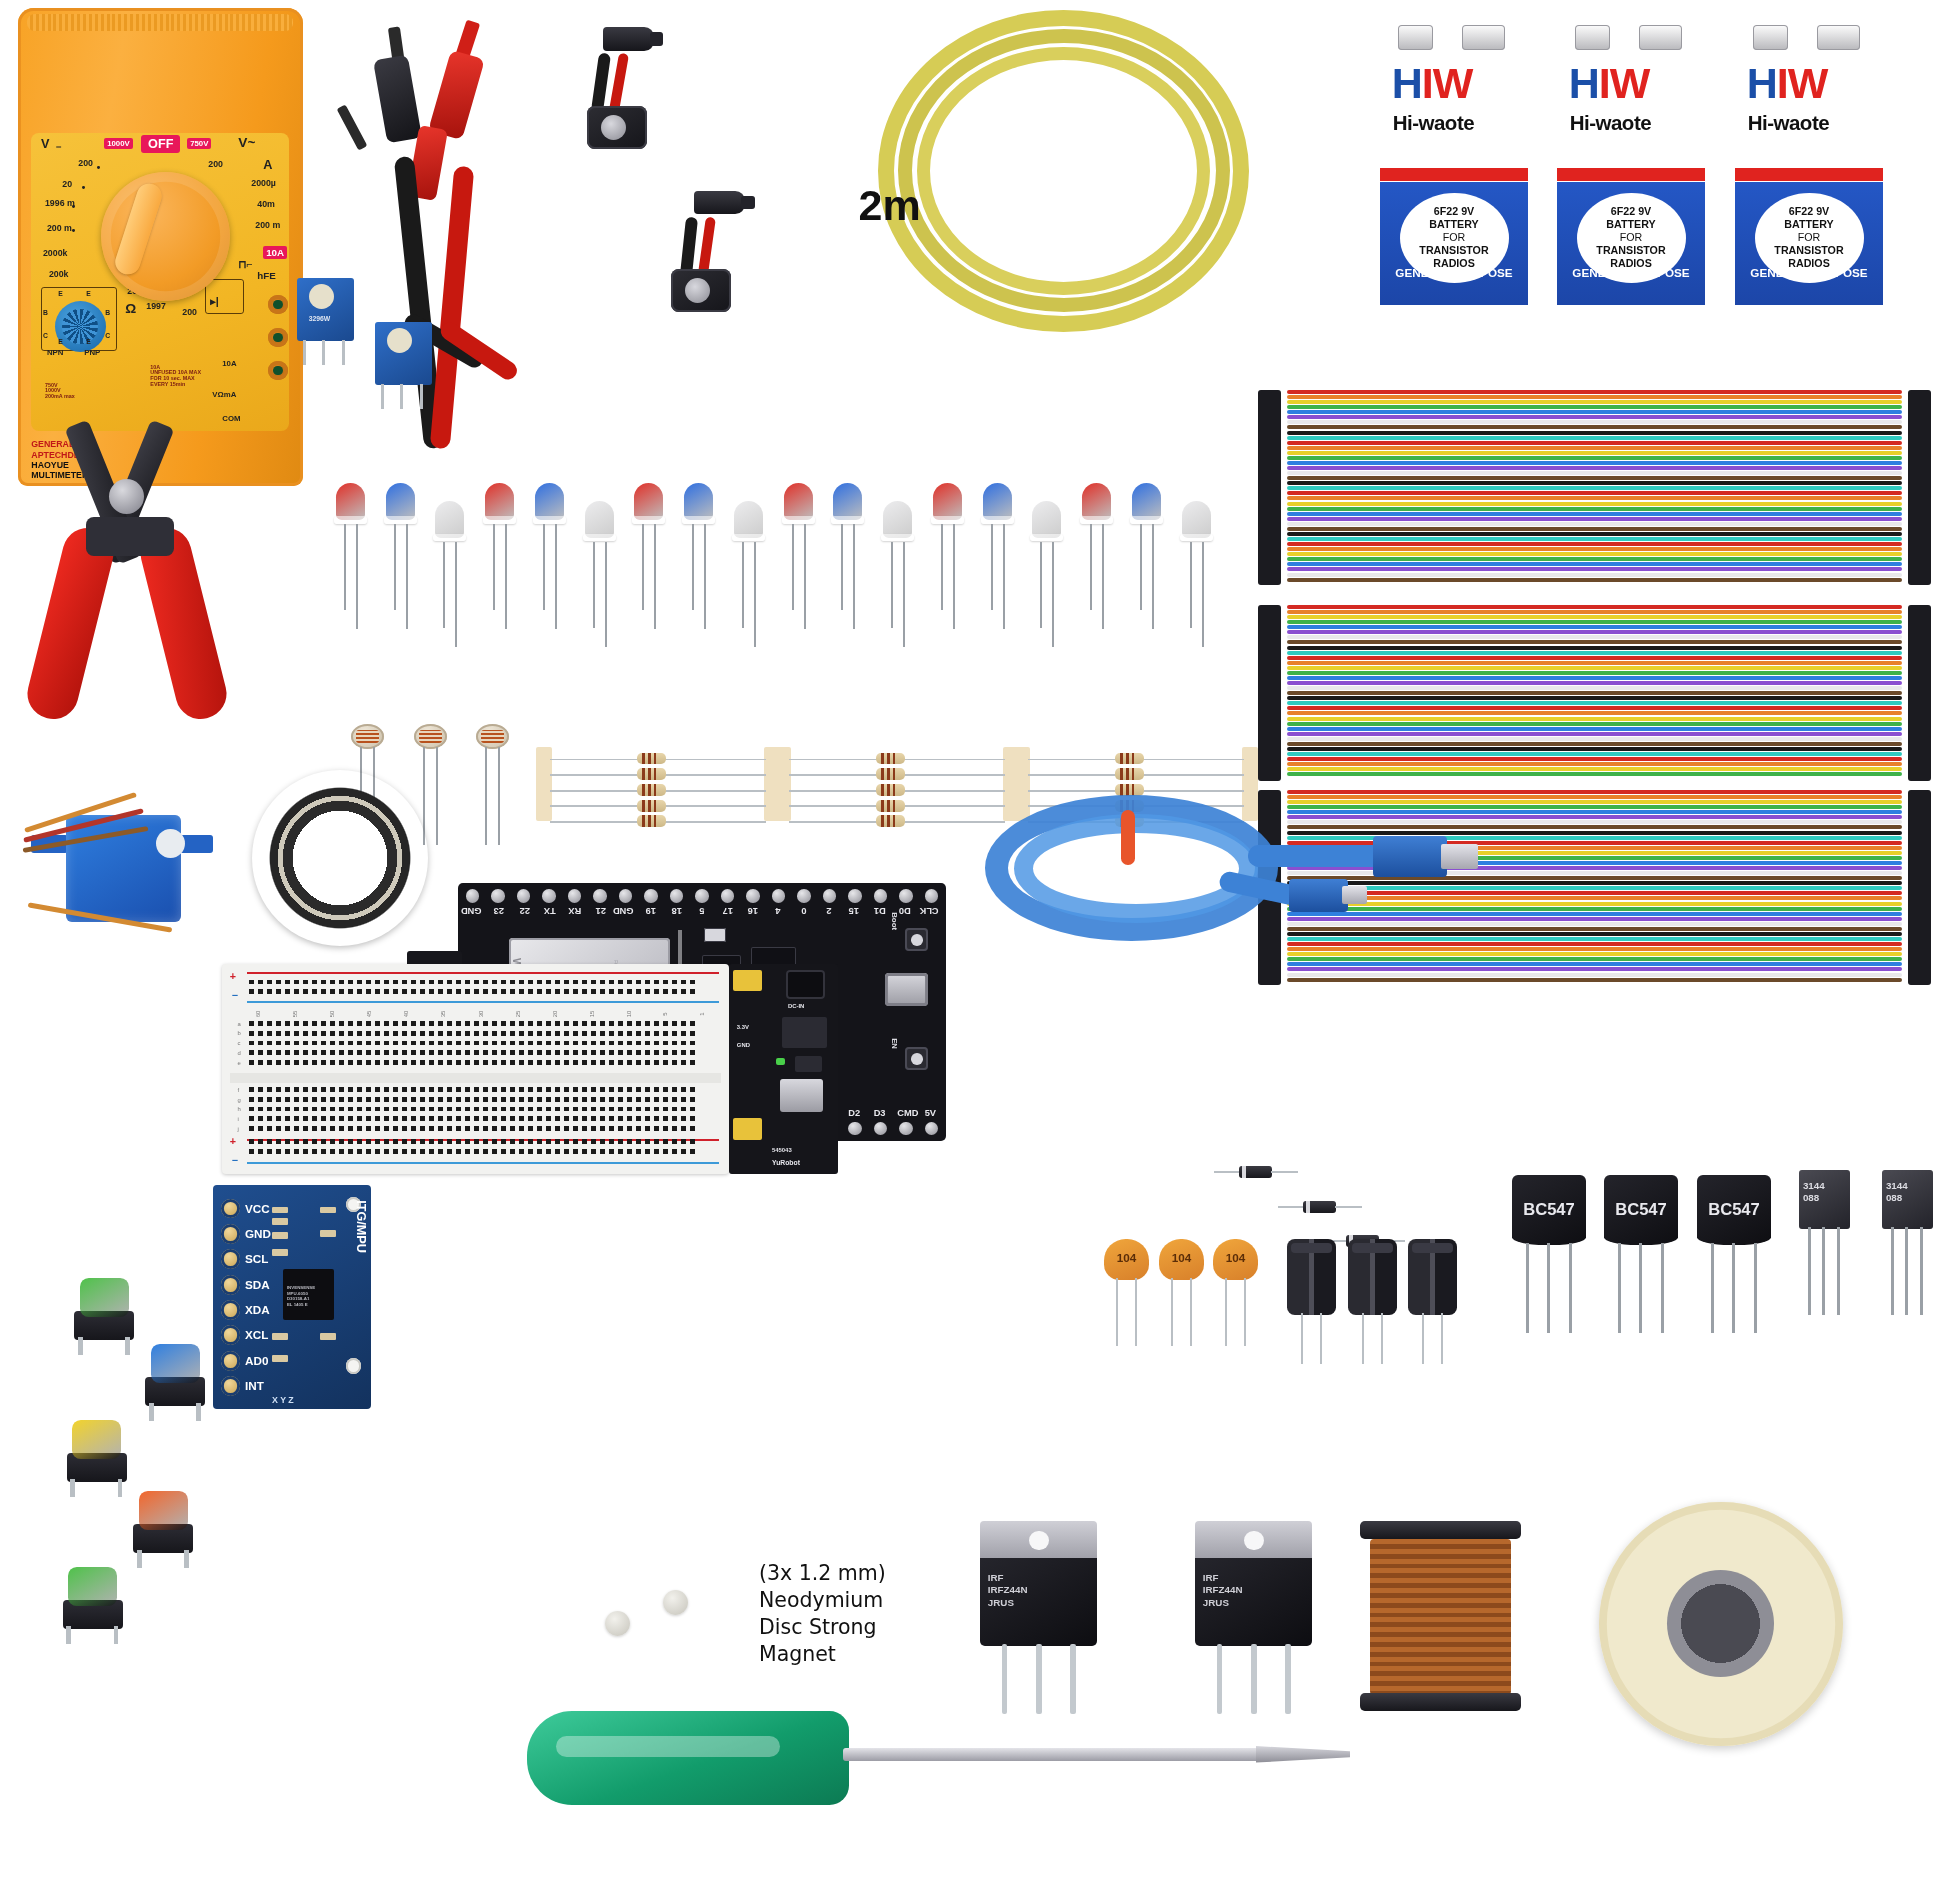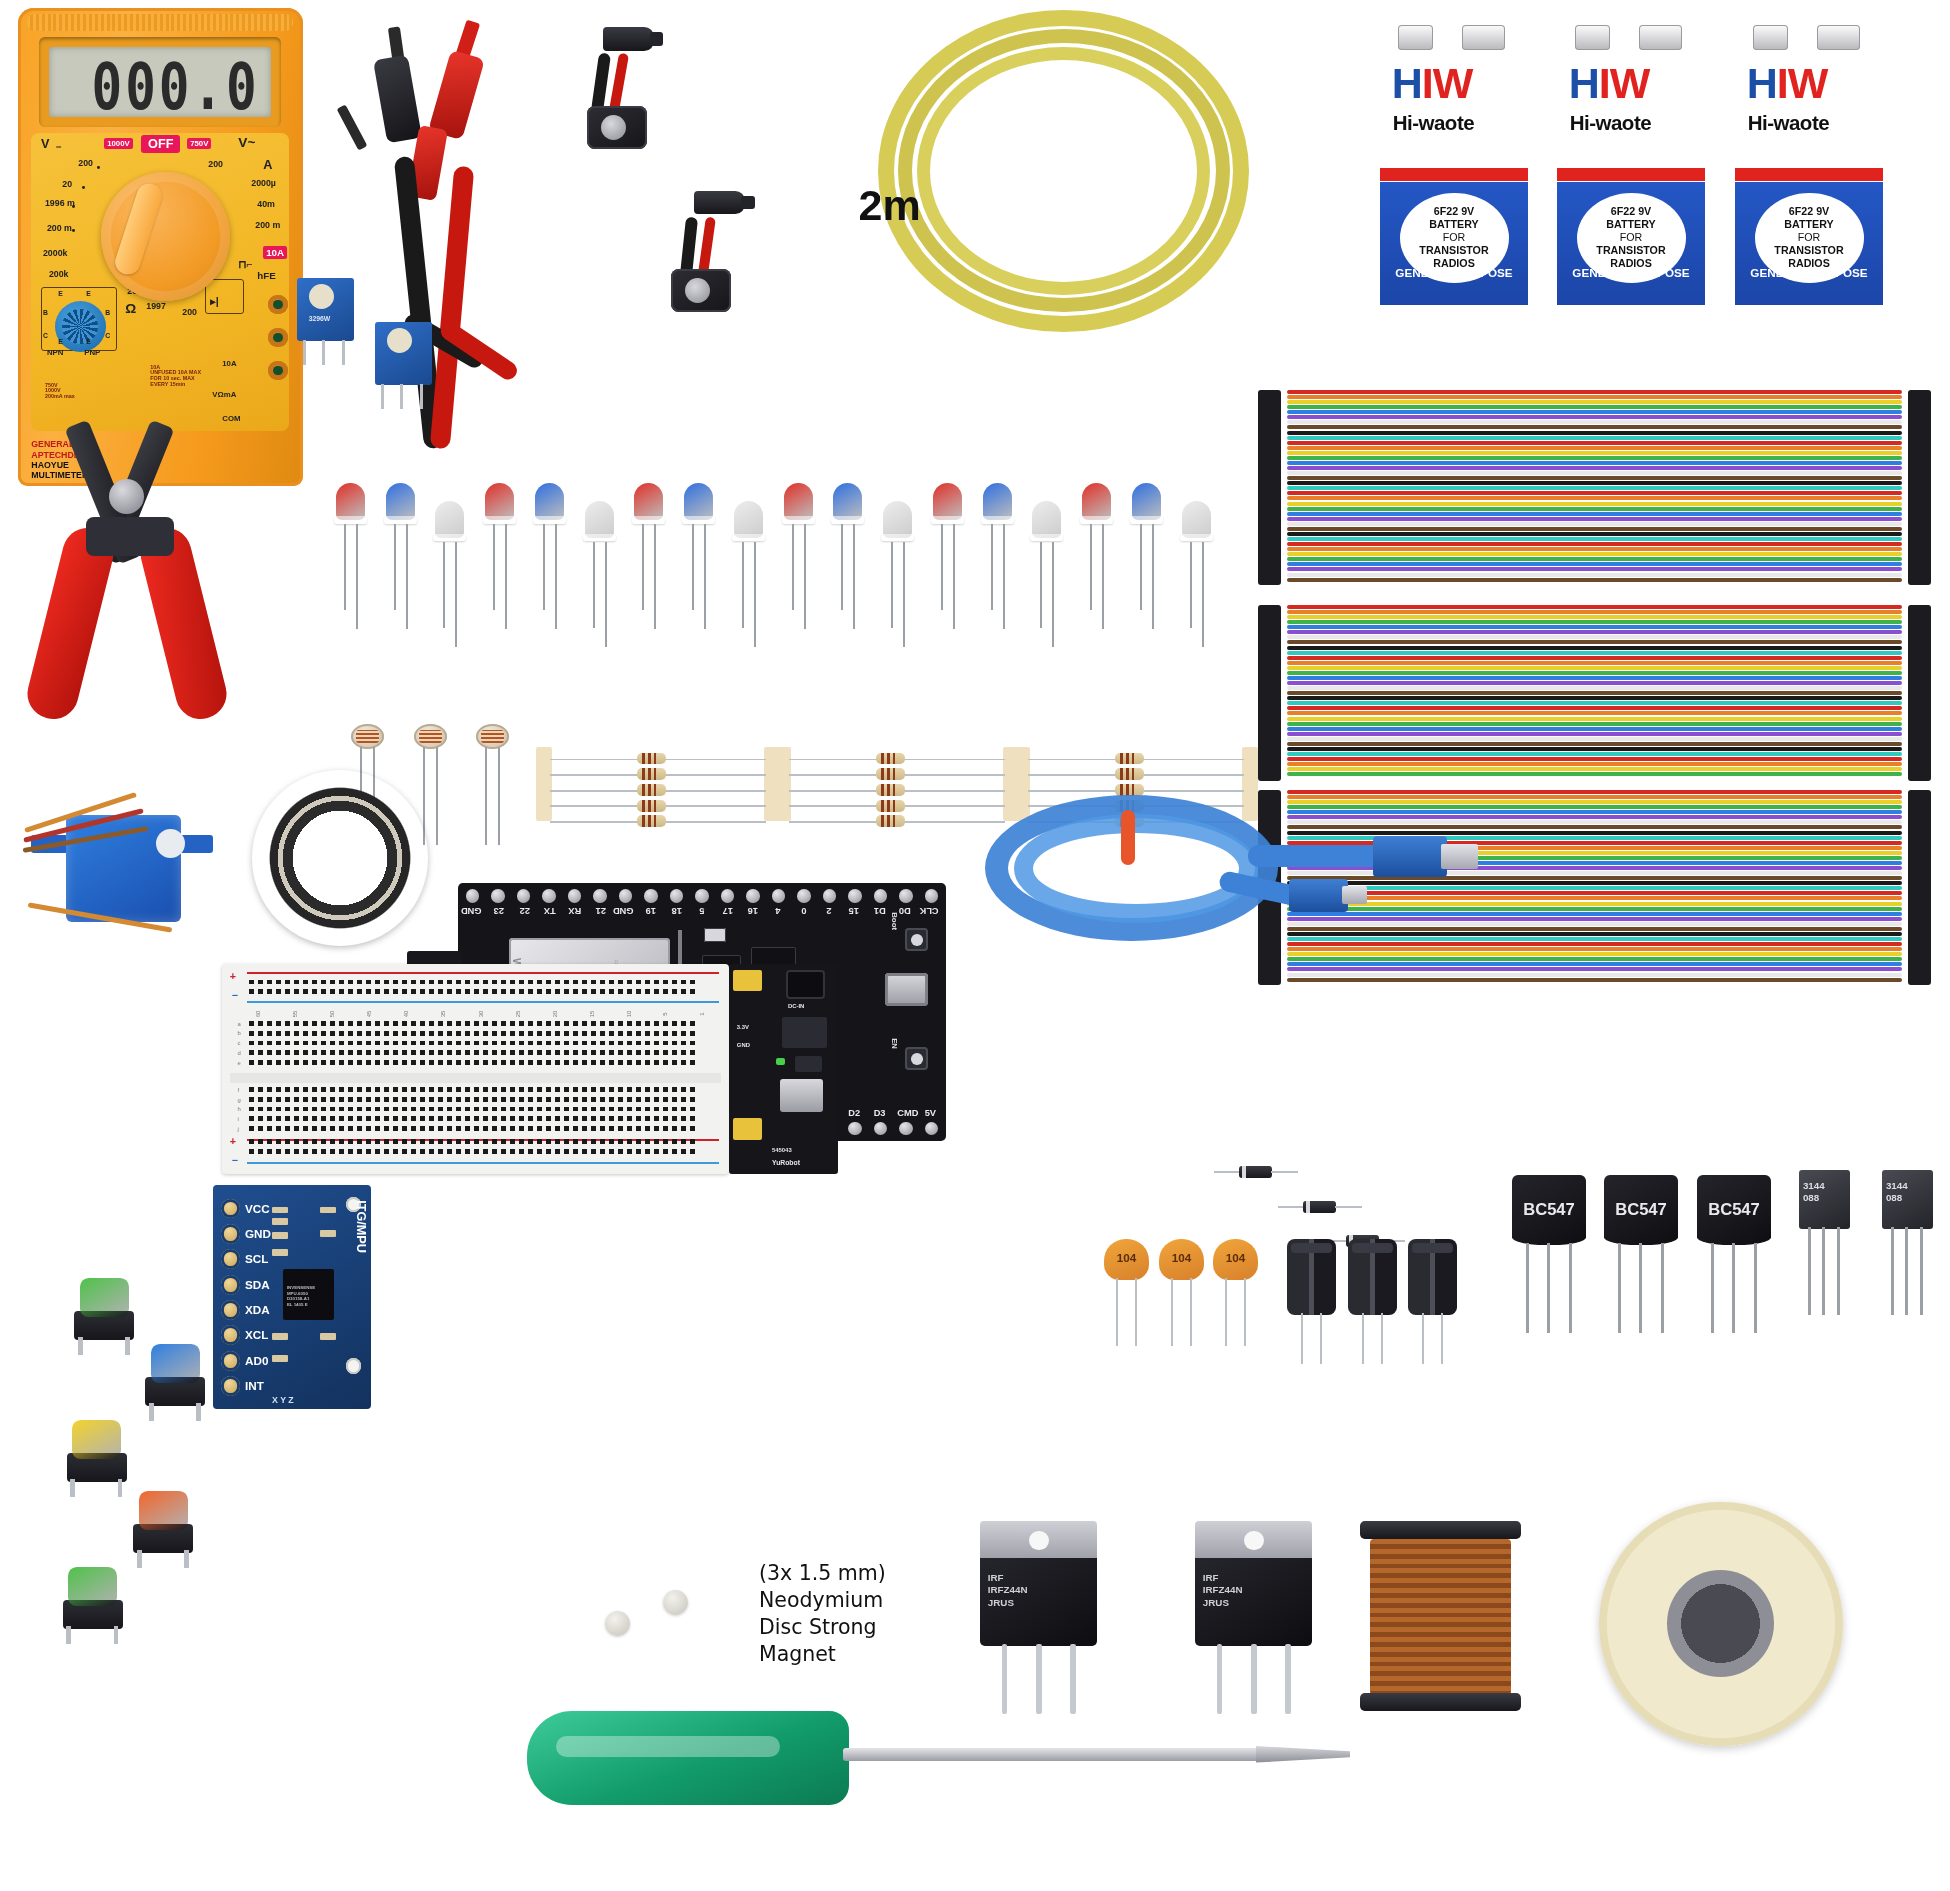--- a/index.html
+++ b/index.html
@@ -279,25 +279,20 @@
     font-family:"DejaVu Sans", sans-serif;}
   .magdisc{position:absolute;width:25px;height:25px;border-radius:50%;
     background:radial-gradient(circle at 38% 32%,#f2f1ec,#c6c4bb);box-shadow:0 1px 2.9px rgba(0,0,0,.18);}
 </style>
 </head>
 <body>
 
 <div class="abs" id="multimeter">
   <div class="mm-body"></div>
   <div class="mm-topridge"></div>
-  <div class="mm-lcdframe">
-    <div class="mm-lcd">
-      <div class="mm-digits">000.0</div>
-    </div>
-  </div>
 
   <div class="mm-face">
 
     <div class="mm-lbl" style="left:9.8px;top:3.9px;font-size:12.7px;">V</div>
     <div class="mm-lbl" style="left:25px;top:9.8px;font-size:6.8px;letter-spacing:1px;">═</div>
     <div class="mm-chip" style="left:73px;top:4.9px;">1000V</div>
     <div class="mm-off" style="left:110px;top:2px;">OFF</div>
     <div class="mm-chip" style="left:156px;top:4.9px;">750V</div>
     <div class="mm-lbl" style="left:207px;top:2px;font-size:13.7px;">V~</div>
     <div class="mm-lbl" style="left:232px;top:25px;font-size:12.7px;">A</div>
@@ -1940,21 +1935,21 @@
     </div>
   </div>
   <div class="hall-leg" style="left:8.8px;height:88px;"></div>
   <div class="hall-leg" style="left:23.4px;height:88px;"></div>
   <div class="hall-leg" style="left:38px;height:88px;"></div>
 </div>
 
 <div class="magdisc abs" style="left:605px;top:1611px;"></div>
 <div class="magdisc abs" style="left:663px;top:1590px;"></div>
 <div class="magtxt">
-  <div>(3x 1.5 mm)</div>
+  <div>(3x 1.2 mm)</div>
   <div>Neodymium</div>
   <div>Disc Strong</div>
   <div>Magnet</div>
 </div>
 
 <div class="to220 abs" style="left:980px;top:1521px;">
   <div class="to220-tab">
       <div class="to220-hole"></div>
     </div>
   <div class="to220-body">

